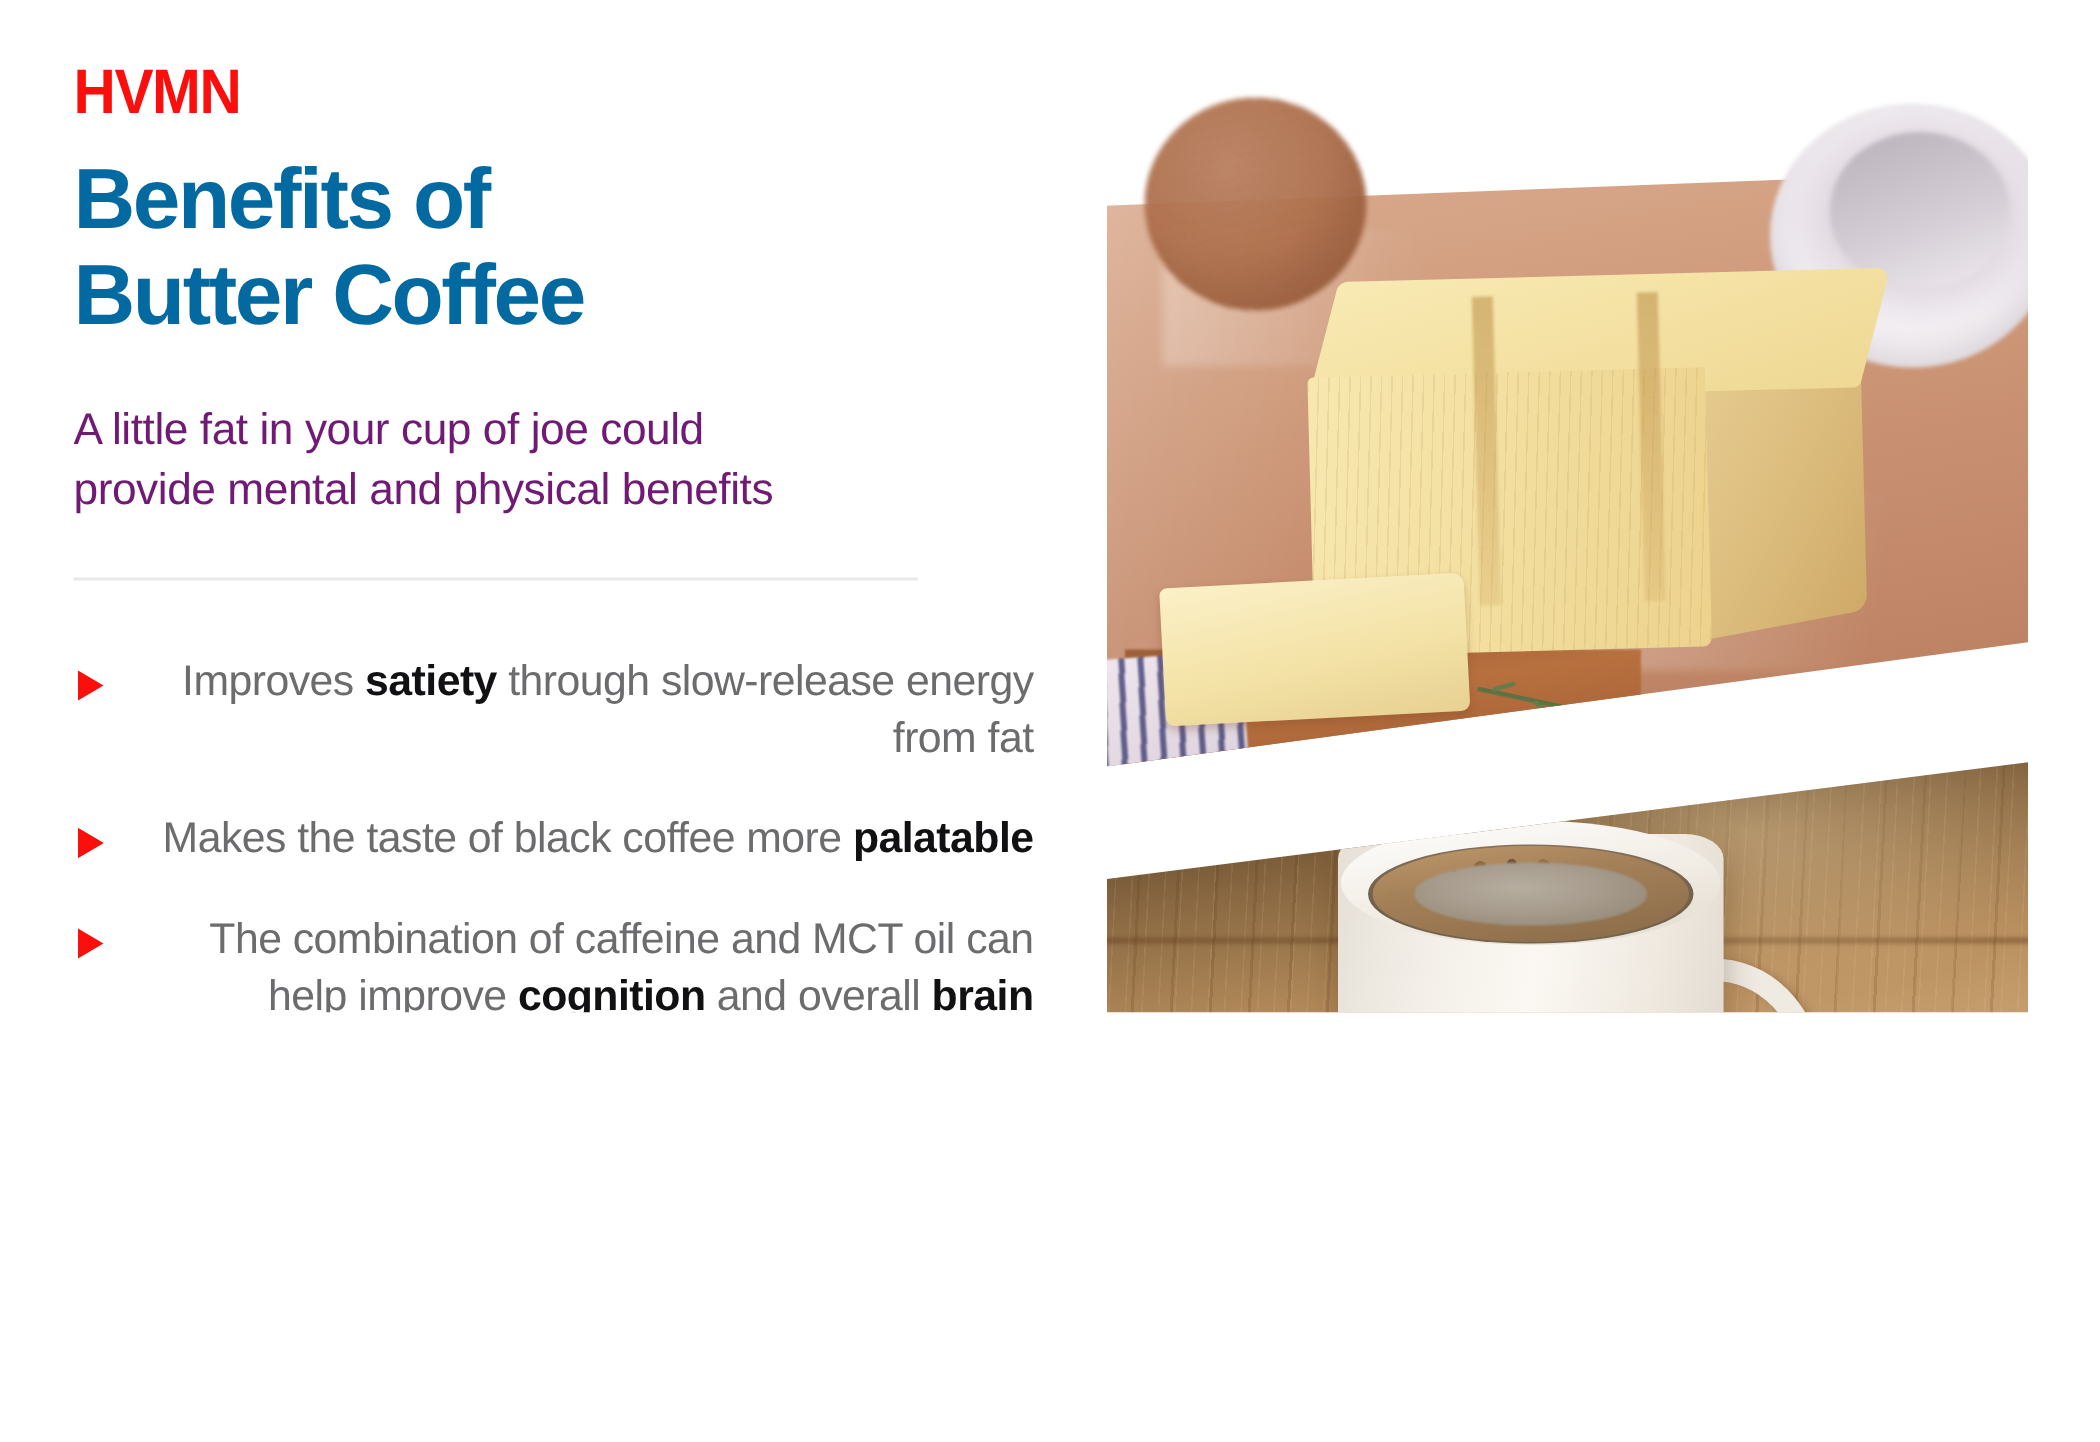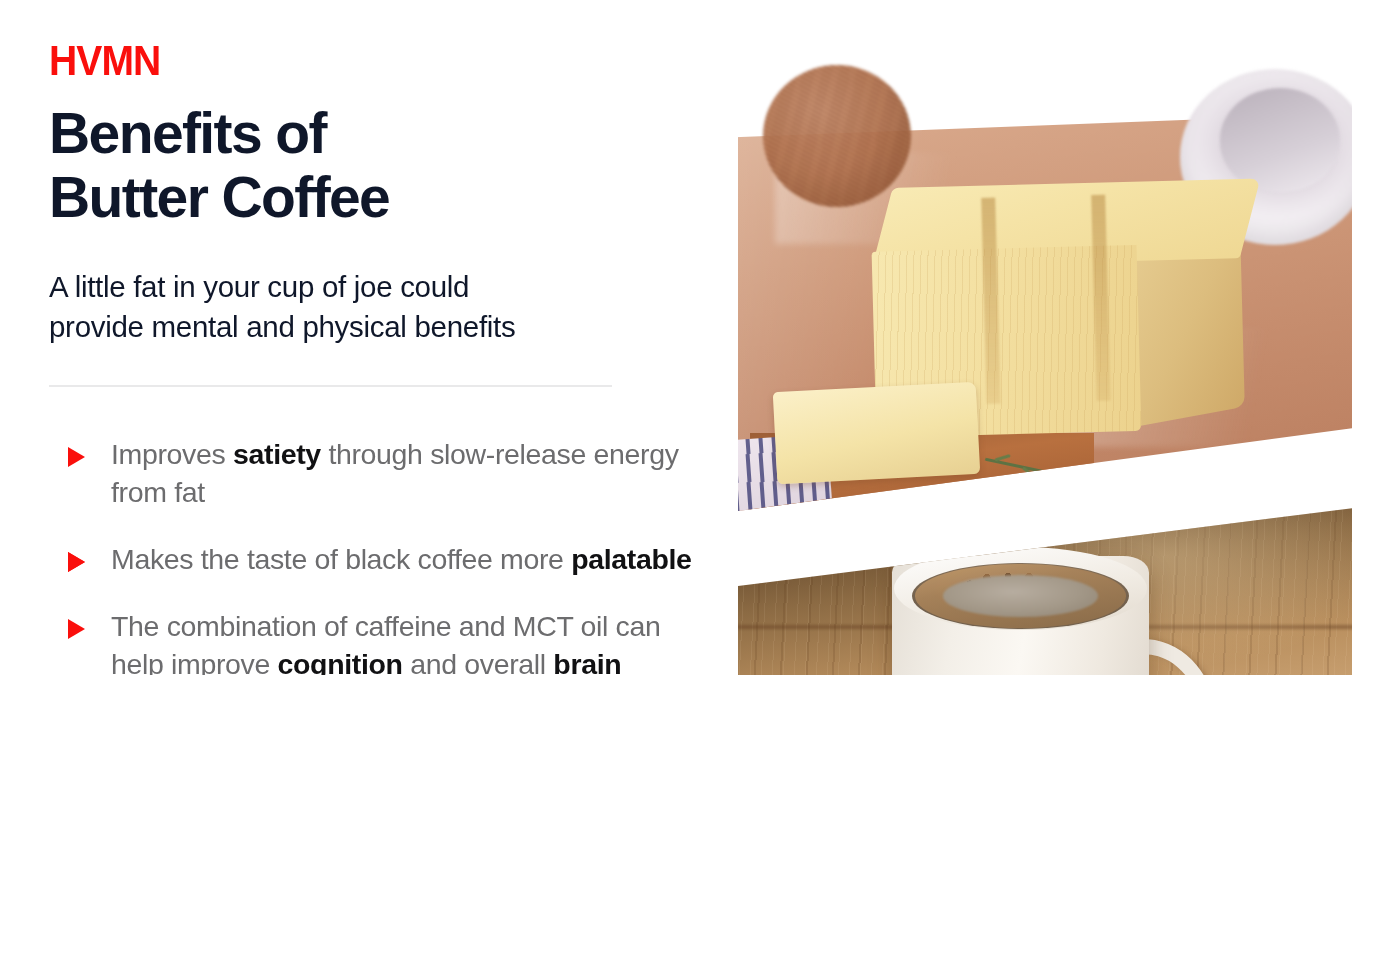--- a/index.html
+++ b/index.html
@@ -40,49 +40,50 @@
     height: 44px;
   }
 
   #page-title {
     margin-top: 17px;
     font-family: "Liberation Sans", sans-serif;
     font-weight: bold;
     font-size: 57px;
     line-height: 64px;
     letter-spacing: -1.6px;
-    color: #0f172a;
+    color: #0369a1;
     white-space: pre-line;
   }
 
   #page-subtitle {
     margin-top: 25px;
     font-family: "Liberation Sans", sans-serif;
     font-weight: normal;
     font-size: 29.5px;
     line-height: 40px;
     letter-spacing: -0.3px;
-    color: #0f172a;
+    color: #701a75;
     white-space: pre-line;
   }
 
   #divider {
     position: absolute;
     left: 0px;
     top: 345px;
     width: 563px;
     height: 2px;
     background: #e9e9ea;
   }
 
   #bullet-list {
     position: absolute;
-    left: 16px;
+    left: 0px;
     top: 395px;
     width: 640px;
+    text-align: right;
   }
 
   .bullet-item {
     position: relative;
     padding-left: 46px;
     margin-bottom: 29px;
   }
   .bullet-item:last-child { margin-bottom: 0; }
 
   .bullet-marker {

